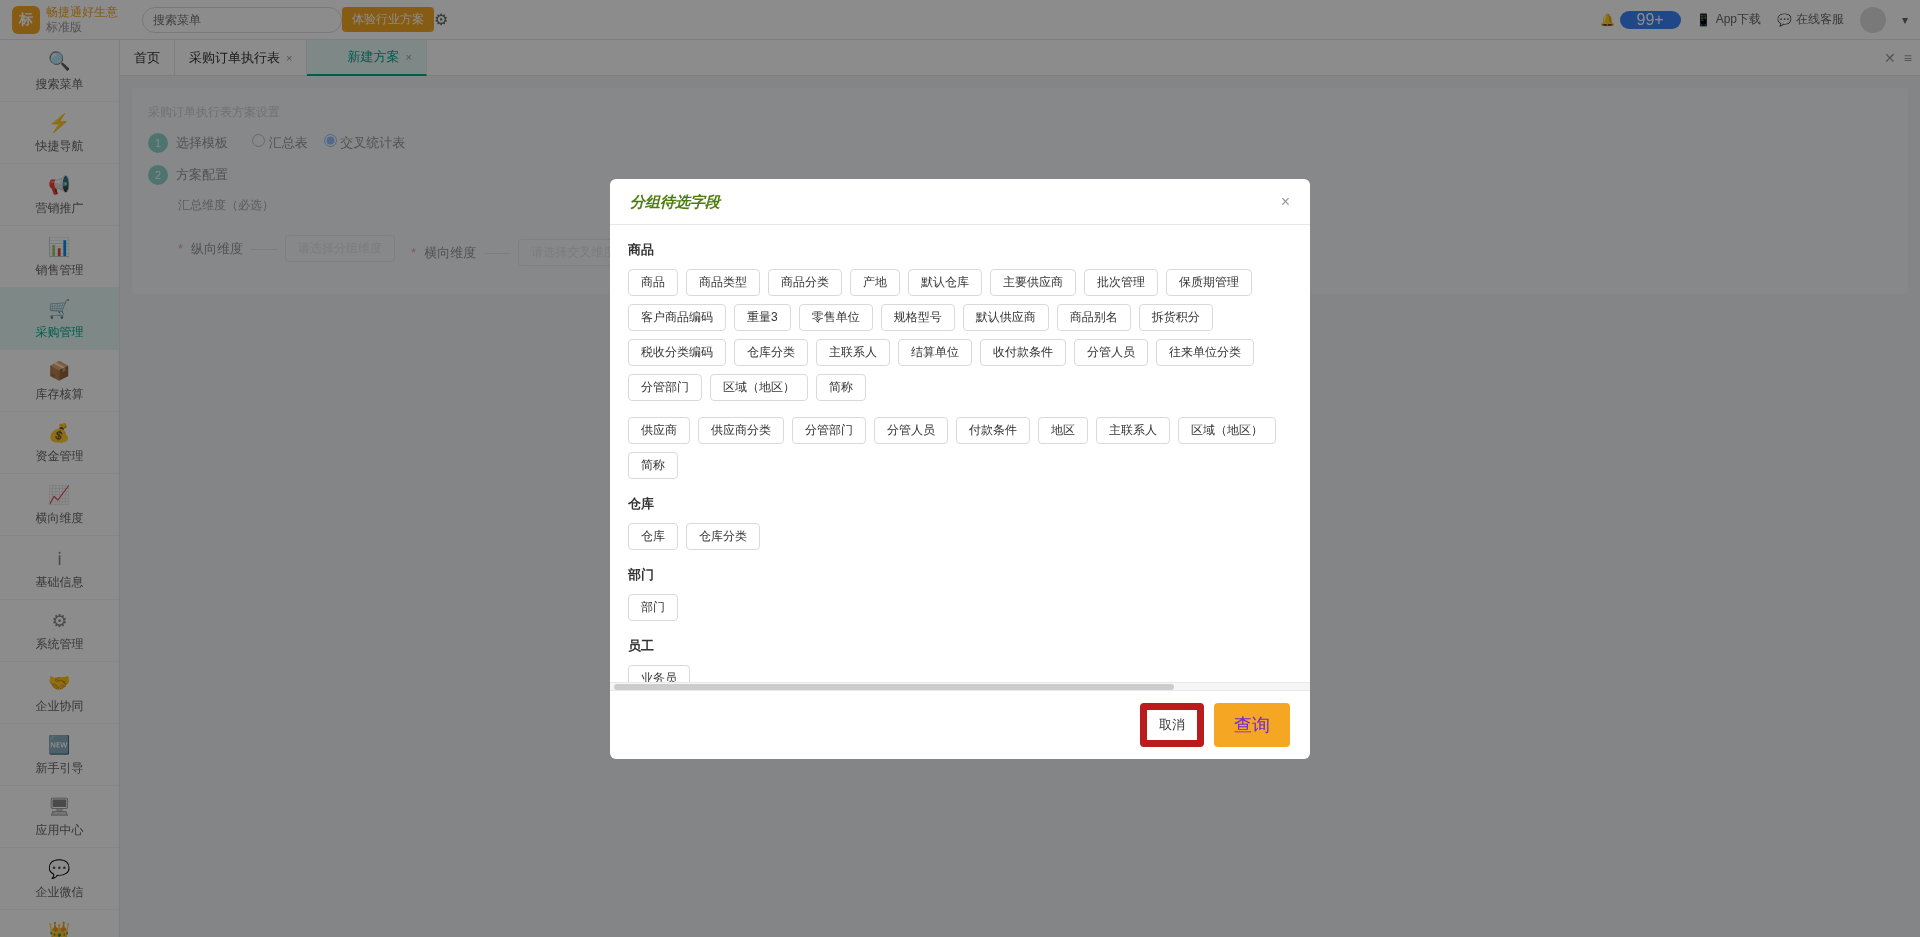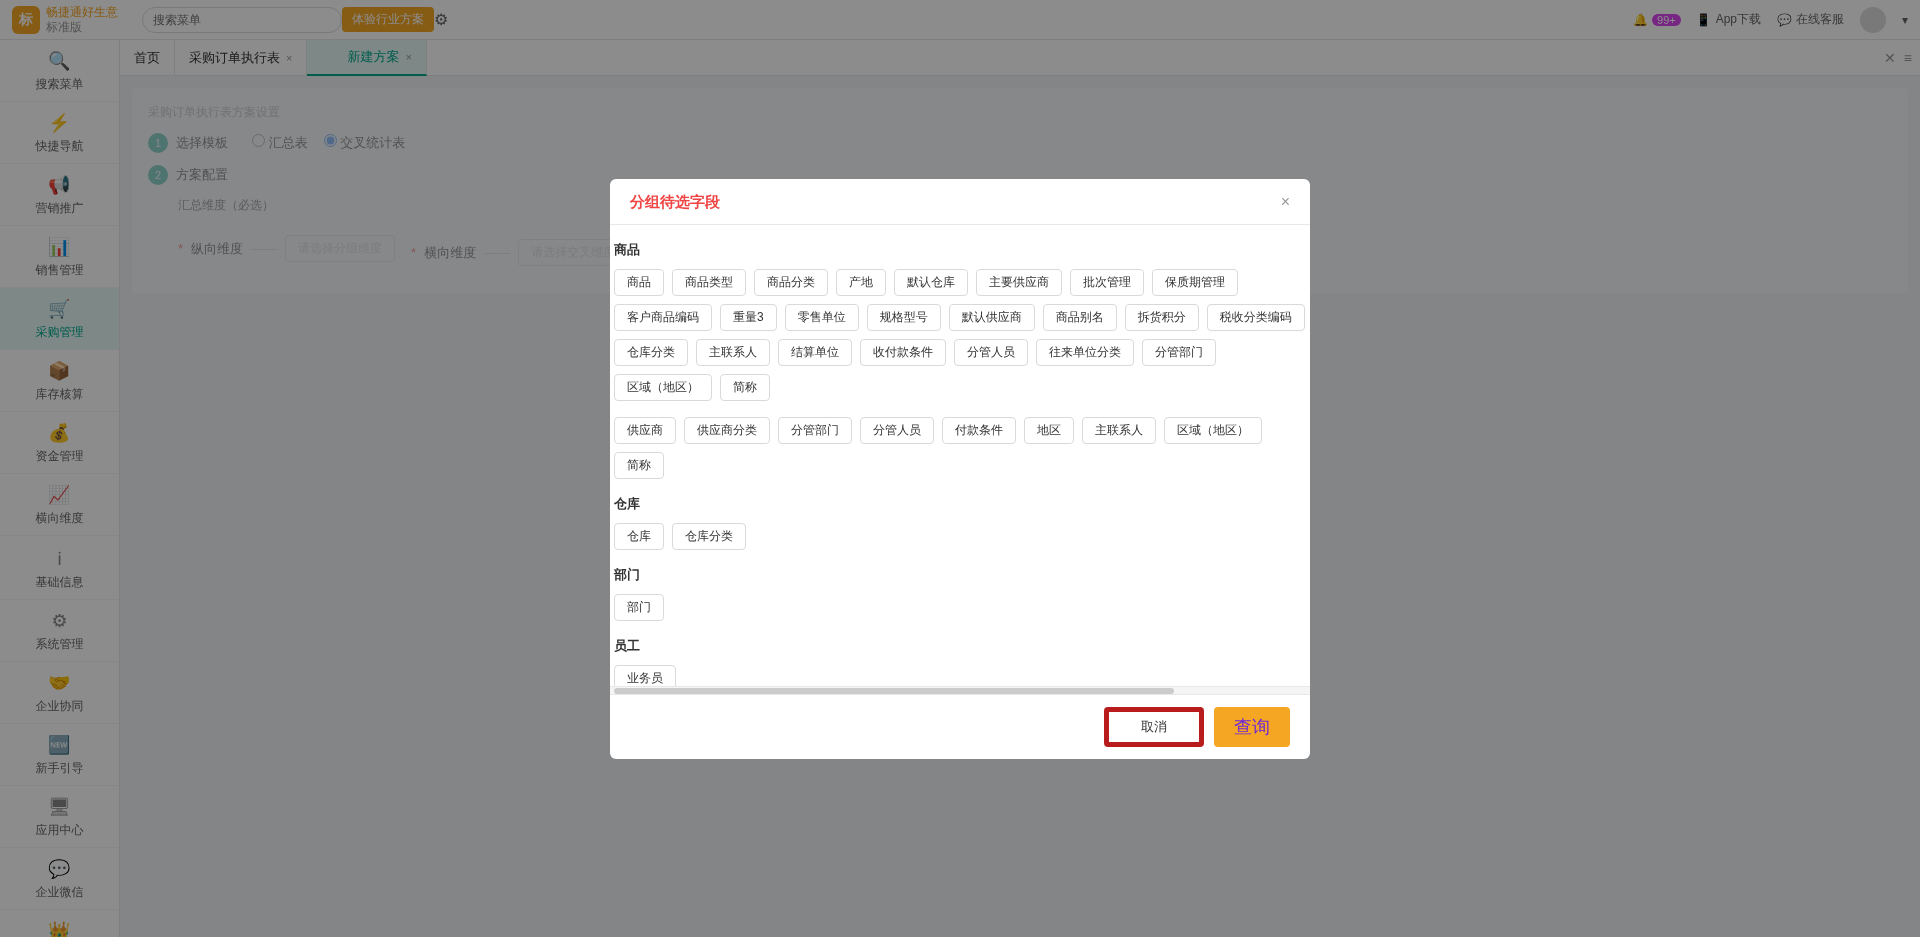--- a/index.html
+++ b/index.html
@@ -52,25 +52,25 @@
       display: flex;
       align-items: center;
       gap: 16px;
       font-size: 12px;
       color: #666;
     }
     .top-nav-right .nav-item {
       display: flex; align-items: center; gap: 4px; cursor: pointer;
     }
     .badge {
-      background: #d946ef;
+      background: #3b82f6;
       color: white;
       border-radius: 10px;
-      padding: 0 5px;
-      font-size: 11px;
+      padding: 0 17px;
+      font-size: 16px;
       min-width: 16px;
       text-align: center;
     }
     .btn-experience {
       background: #f5a623;
       color: white;
       border: none;
       border-radius: 4px;
       padding: 4px 10px;
       font-size: 12px;
@@ -192,47 +192,49 @@
       display: flex;
       align-items: center;
       justify-content: space-between;
       padding: 14px 20px 12px;
       border-bottom: 1px solid #e8e8e8;
       flex-shrink: 0;
     }
     .modal-title {
       font-size: 15px;
       font-weight: 600;
-      color: #ef4444;
+      color: #4d7c0f;
+      font-style: italic;
     }
     .modal-close {
       color: #999;
       cursor: pointer;
       font-size: 16px;
       line-height: 1;
     }
     .modal-body {
       flex: 1;
       overflow-y: auto;
       padding: 16px 4px;
+      margin-left: 14px;
     }
     .modal-footer {
       display: flex;
       justify-content: flex-end;
       gap: 10px;
       padding: 12px 20px;
       border-top: 1px solid #e8e8e8;
       flex-shrink: 0;
     }
     .btn-cancel {
-      border: 5px solid #b91c1c;
+      border: 7px solid #b91c1c;
       background: #fff;
       color: #333;
       border-radius: 4px;
-      padding: 6px 32px;
+      padding: 6px 12px;
       cursor: pointer;
       font-size: 13px;
     }
     .btn-confirm {
       background: #f5a623;
       color: #6d28d9;
       border: none;
       border-radius: 4px;
       padding: 6px 20px;
       cursor: pointer;

